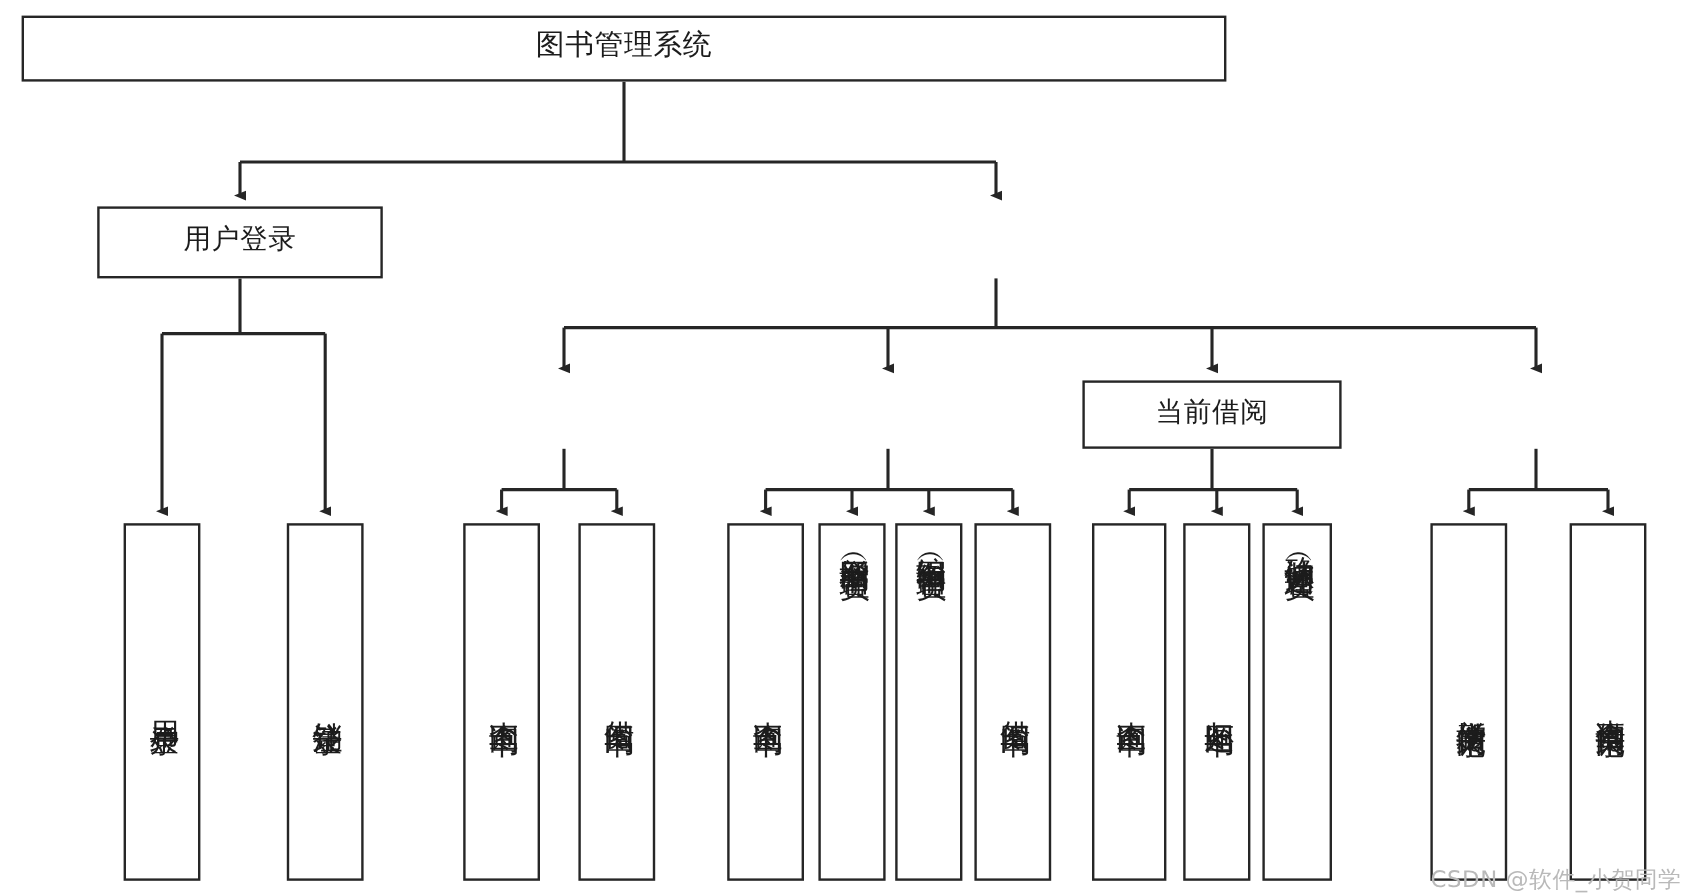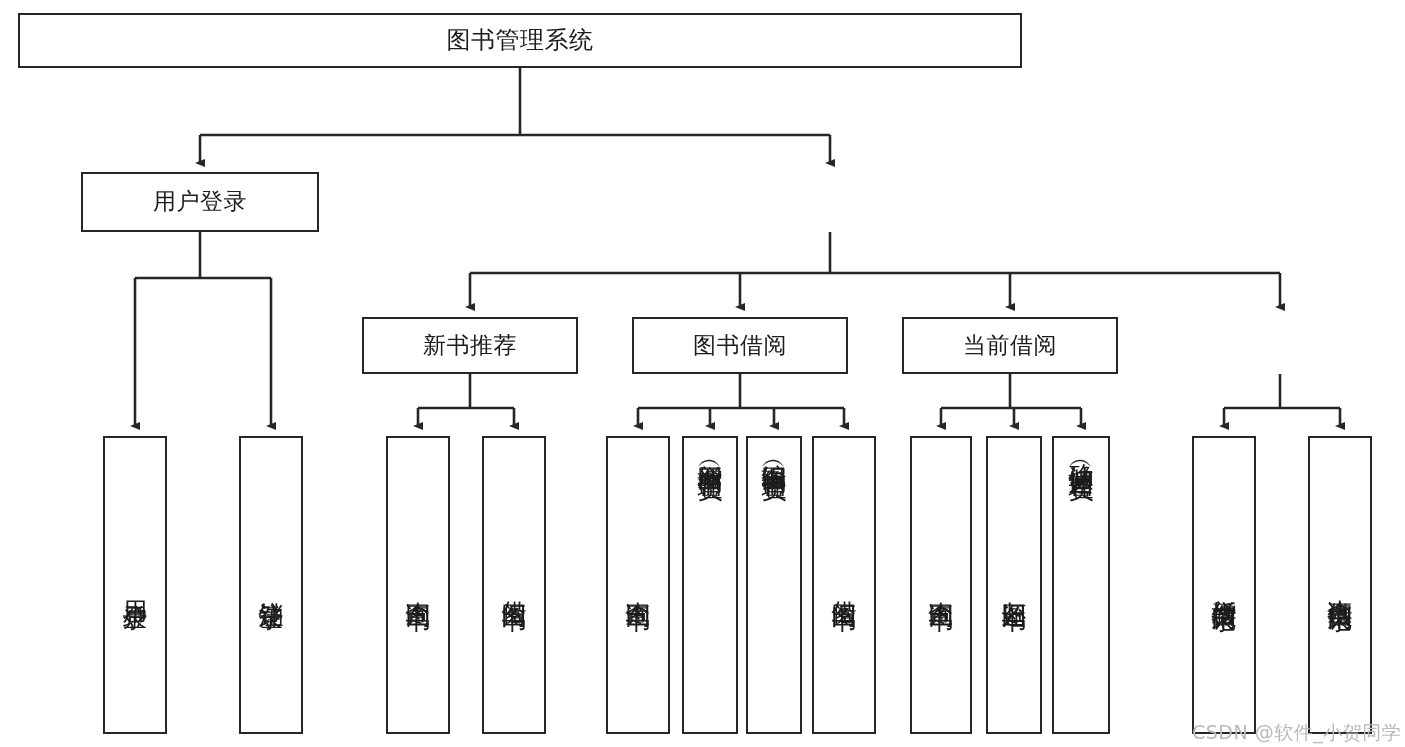--- a/index.html
+++ b/index.html
@@ -33,20 +33,21 @@
     display: flex;
     align-items: center;
     justify-content: center;
     color: #1c1c1c;
   }
   .node .txt {
     display: block;
     text-align: left;
     line-height: 1.18;
     letter-spacing: 0.5px;
+    font-family: Liberation Mono, monospace;
   }
   .node.horiz .txt {
     font-size: 23px;
   }
   .node.root .txt {
     font-size: 24px;
   }
   .node.vert {
     align-items: flex-start;
     padding-top: 6px;
@@ -127,26 +128,20 @@
   </svg>
 
   <div class="node root horiz" style="left:18px; top:13px; width:1004px; height:55px;">
     <span class="txt">图书管理系统</span>
   </div>
 
   <div class="node horiz" style="left:81px; top:172px; width:238px; height:60px;">
     <span class="txt">用户登录</span>
   </div>
 
-  <div class="node horiz" style="left:362px; top:317px; width:216px; height:57px;">
-    <span class="txt">新书推荐</span>
-  </div>
-  <div class="node horiz" style="left:632px; top:317px; width:216px; height:57px;">
-    <span class="txt">图书借阅</span>
-  </div>
   <div class="node horiz" style="left:902px; top:317px; width:216px; height:57px;">
     <span class="txt">当前借阅</span>
   </div>
 
   <div class="node vert centered" style="left:103px; top:436px; width:64px; height:298px;">
     <span class="txt">用户登录</span>
   </div>
   <div class="node vert centered" style="left:239px; top:436px; width:64px; height:298px;">
     <span class="txt">注销登录</span>
   </div>

